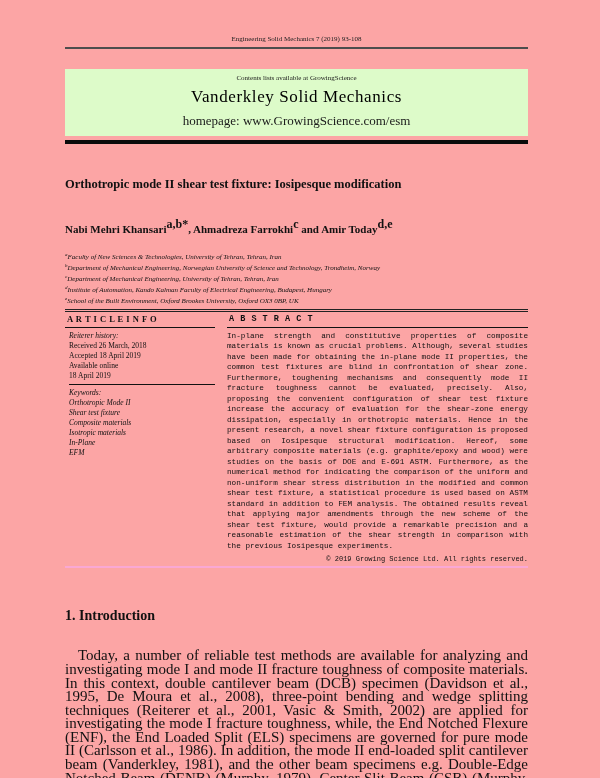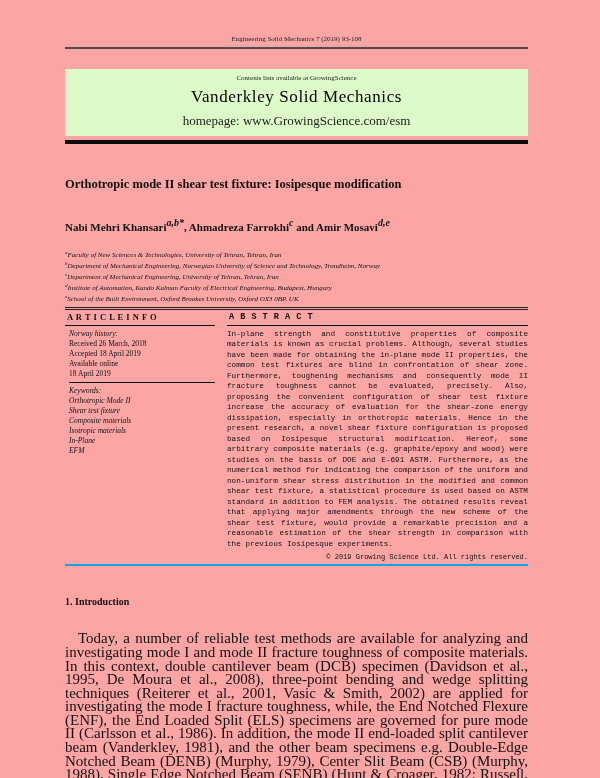--- a/index.html
+++ b/index.html
@@ -14,45 +14,45 @@
   .topline{margin-top:4px;height:2px;background:#4d4d4d;}
 
   .masthead{margin-top:20px;background:#ddfbc9;text-align:center;padding:5px 0 7px 0;}
   .contents-line{font-size:7px;color:#1a1a1a;}
   .journal-name{font-size:17px;letter-spacing:0.6px;margin-top:5px;color:#000;}
   .homepage-line{font-size:13px;margin-top:6px;color:#1a1a1a;}
   .thick-rule{margin-top:4px;height:4px;background:#0a0a0a;}
 
   .title{margin-top:33px;font-size:12.5px;font-weight:bold;}
   .authors{margin-top:25px;font-size:11px;font-weight:bold;}
-  .authors sup{font-size:10px;font-style:italic;}
+  .authors sup{font-size:12px;}
   .sep{white-space:pre;}
 
   .affils{margin-top:16px;font-size:7px;font-style:italic;line-height:8.7px;color:#111;}
   .affils sup{font-size:5px;}
 
   .info-table{
-    margin-top:3px;border-top:3px double #222;border-bottom:2px solid #0ea5e9;
+    margin-top:3px;border-top:3px double #222;border-bottom:2px solid #f9a8d4;
     display:flex;gap:12px;padding:0 0 3px 0;
   }
   .col-info{width:150px;box-sizing:border-box;}
   .col-abs{width:301px;box-sizing:border-box;font-family:Liberation Mono, monospace;}
   .col-header{
     font-weight:bold;font-size:8.5px;letter-spacing:0.5px;
     border-bottom:1.5px solid #111;padding:2.5px 0 2.5px 2px;
   }
   .info-body{font-size:7.5px;line-height:10px;padding:3px 0 0 4px;}
   .hist-label,.kw-label{font-style:italic;}
   .history-block{border-bottom:1.5px solid #111;padding-bottom:3px;margin-right:0;}
   .keywords-block{padding-top:3px;font-style:italic;}
 
   .abs-body{font-size:7.7px;line-height:10.5px;text-align:justify;padding-top:3px;}
   .abs-copy{font-size:7px;text-align:right;margin-top:4px;}
 
-  .section-heading{margin-top:30px;font-size:10px;font-weight:bold;}
+  .section-heading{margin-top:40px;font-size:14px;font-weight:bold;}
   .body-text{
     margin-top:25px;font-size:15px;line-height:13.6px;
     text-align:justify;text-indent:13px;
   }
 
   .footnote{margin-top:7px;font-size:6.8px;line-height:8.6px;}
   .footnote a{color:#1414cc;text-decoration:underline;cursor:pointer;}
   .email-owner{color:#111;}
   .foot-rule{margin-top:2px;height:1px;background:#8a8a8a;}
   .foot-copy{margin-top:11px;font-size:6.8px;line-height:9px;}
@@ -69,37 +69,37 @@
     <div class="masthead" style="background: rgb(221, 251, 201);">
       <div class="contents-line">Contents lists available at GrowingScience</div>
       <div class="journal-name">Vanderkley Solid Mechanics</div>
       <div class="homepage-line">homepage: www.GrowingScience.com/esm</div>
     </div>
     <div class="thick-rule"></div>
 
     <div class="title">Orthotropic mode II shear test fixture: Iosipesque modification</div>
 
     <div class="authors">
-      <span>Nabi Mehri Khansari</span><sup>a,b*</sup><span class="sep">, </span><span>Ahmadreza Farrokhi</span><sup>c</sup><span class="sep"> and </span><span>Amir Mosavi</span><sup>d,e</sup>
+      <span>Nabi Mehri Khansari</span><sup>a,b*</sup><span class="sep">, </span><span>Ahmadreza Farrokhi</span><sup>c</sup><span class="sep"> and </span><span>Amir Today</span><sup>d,e</sup>
     </div>
 
     <div class="affils">
       <div><sup>a</sup><span>Faculty of New Sciences &amp; Technologies, University of Tehran, Tehran, Iran</span></div>
       <div><sup>b</sup><span>Department of Mechanical Engineering, Norwegian University of Science and Technology, Trondheim, Norway</span></div>
       <div><sup>c</sup><span>Department of Mechanical Engineering, University of Tehran, Tehran, Iran</span></div>
       <div><sup>d</sup><span>Institute of Automation, Kando Kalman Faculty of Electrical Engineering, Budapest, Hungary</span></div>
       <div><sup>e</sup><span>School of the Built Environment, Oxford Brookes University, Oxford OX3 0BP, UK</span></div>
     </div>
 
     <div class="info-table">
       <div class="col-info">
         <div class="col-header">A R T I C L E   I N F O</div>
         <div class="info-body">
           <div class="history-block">
-            <div class="hist-label">Norway history:</div>
+            <div class="hist-label">Reiterer history:</div>
             <div>Received 26 March, 2018</div>
             <div>Accepted 18 April 2019</div>
             <div>Available online</div>
             <div>18 April 2019</div>
           </div>
           <div class="keywords-block">
             <div class="kw-label">Keywords:</div>
             <div>Orthotropic Mode II</div>
             <div>Shear test fixture</div>
             <div>Composite materials</div>

